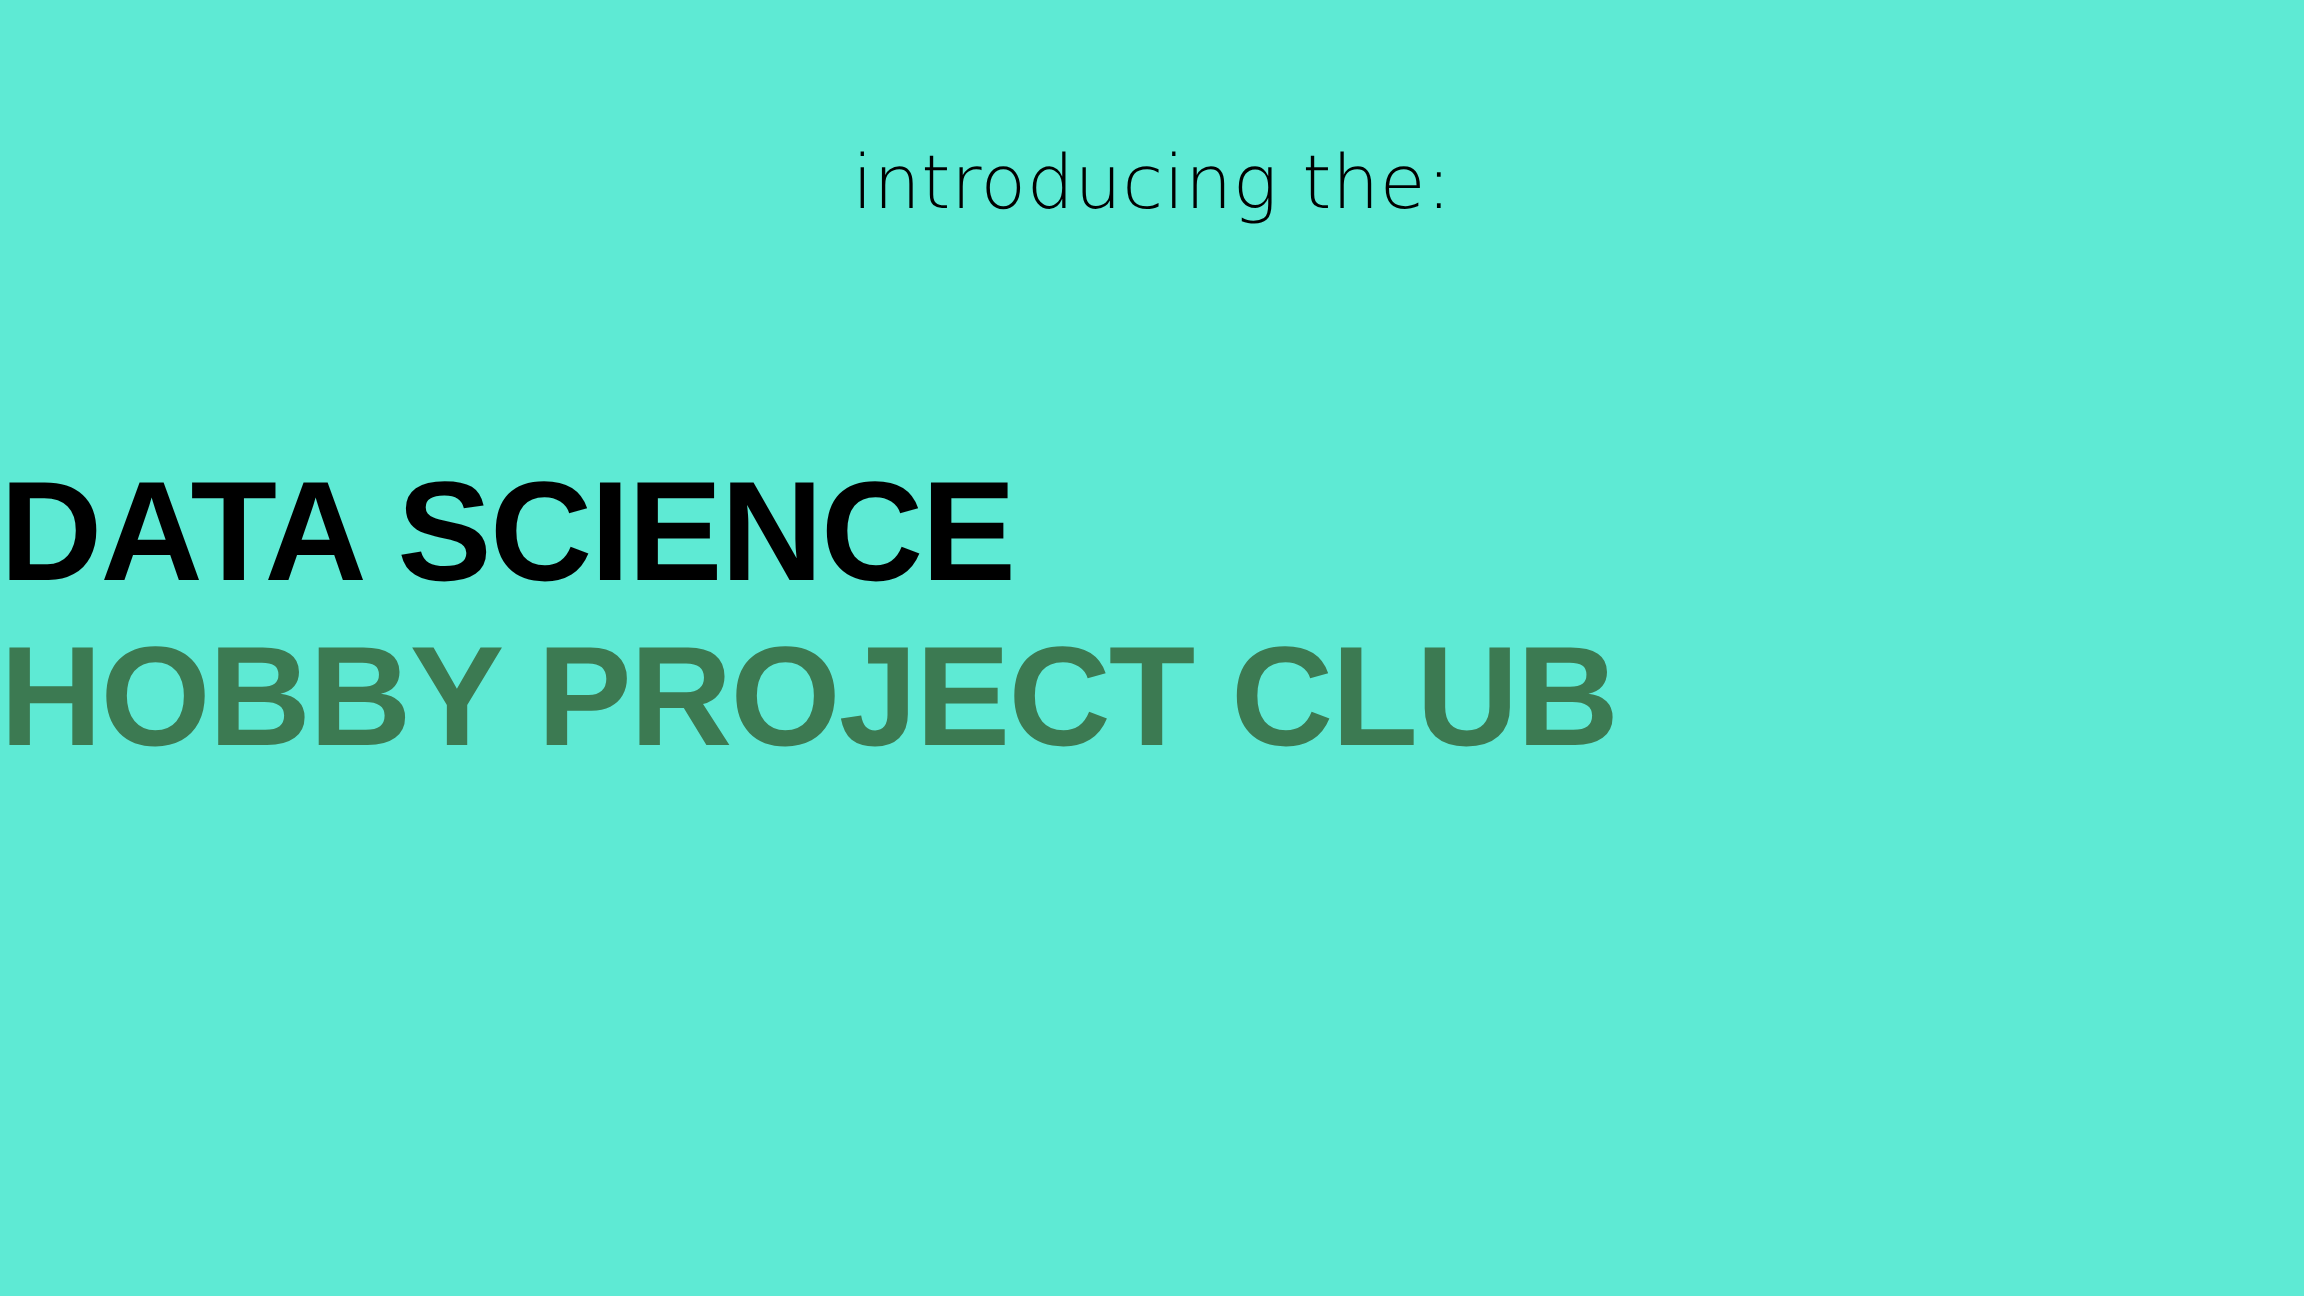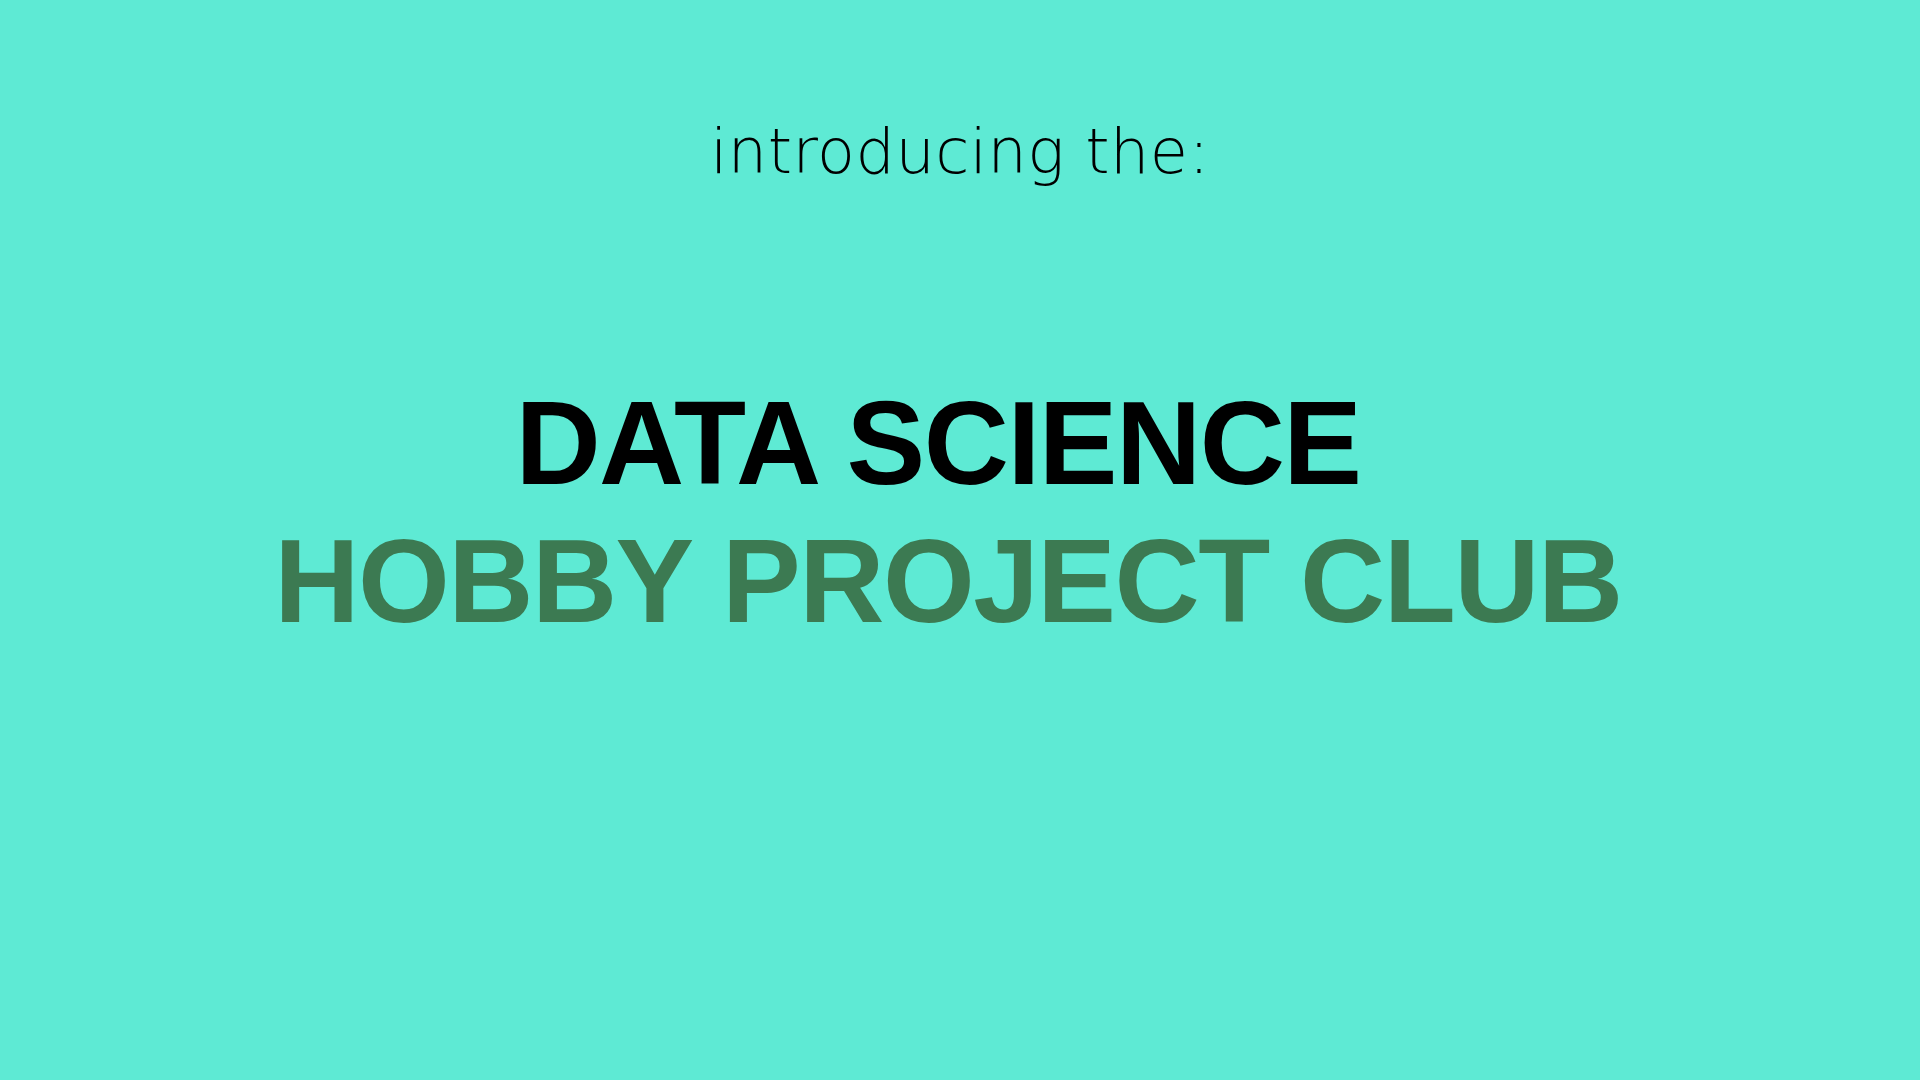--- a/index.html
+++ b/index.html
@@ -37,40 +37,39 @@
     color: #000000;
     white-space: nowrap;
   }
 
   
   .title-block {
     position: absolute;
     top: 374px;
     left: 0;
     width: 1876px;
-    text-align: center;
+    text-align: left;
   }
 
   .title-line {
     display: block;
     font-family: "Liberation Sans", sans-serif;
     font-weight: 700;
     font-size: 118px;
     line-height: 1.17;
     letter-spacing: -1.5px;
     white-space: nowrap;
   }
 
   .title-line--primary {
     color: #000000;
   }
 
   .title-line--accent {
     color: #3C7A52;
-    margin-left: 20px;
   }
 </style>
 </head>
 <body>
 
 <div class="slide">
 
   <div class="kicker">introducing the:</div>
 
   <div class="title-block">

